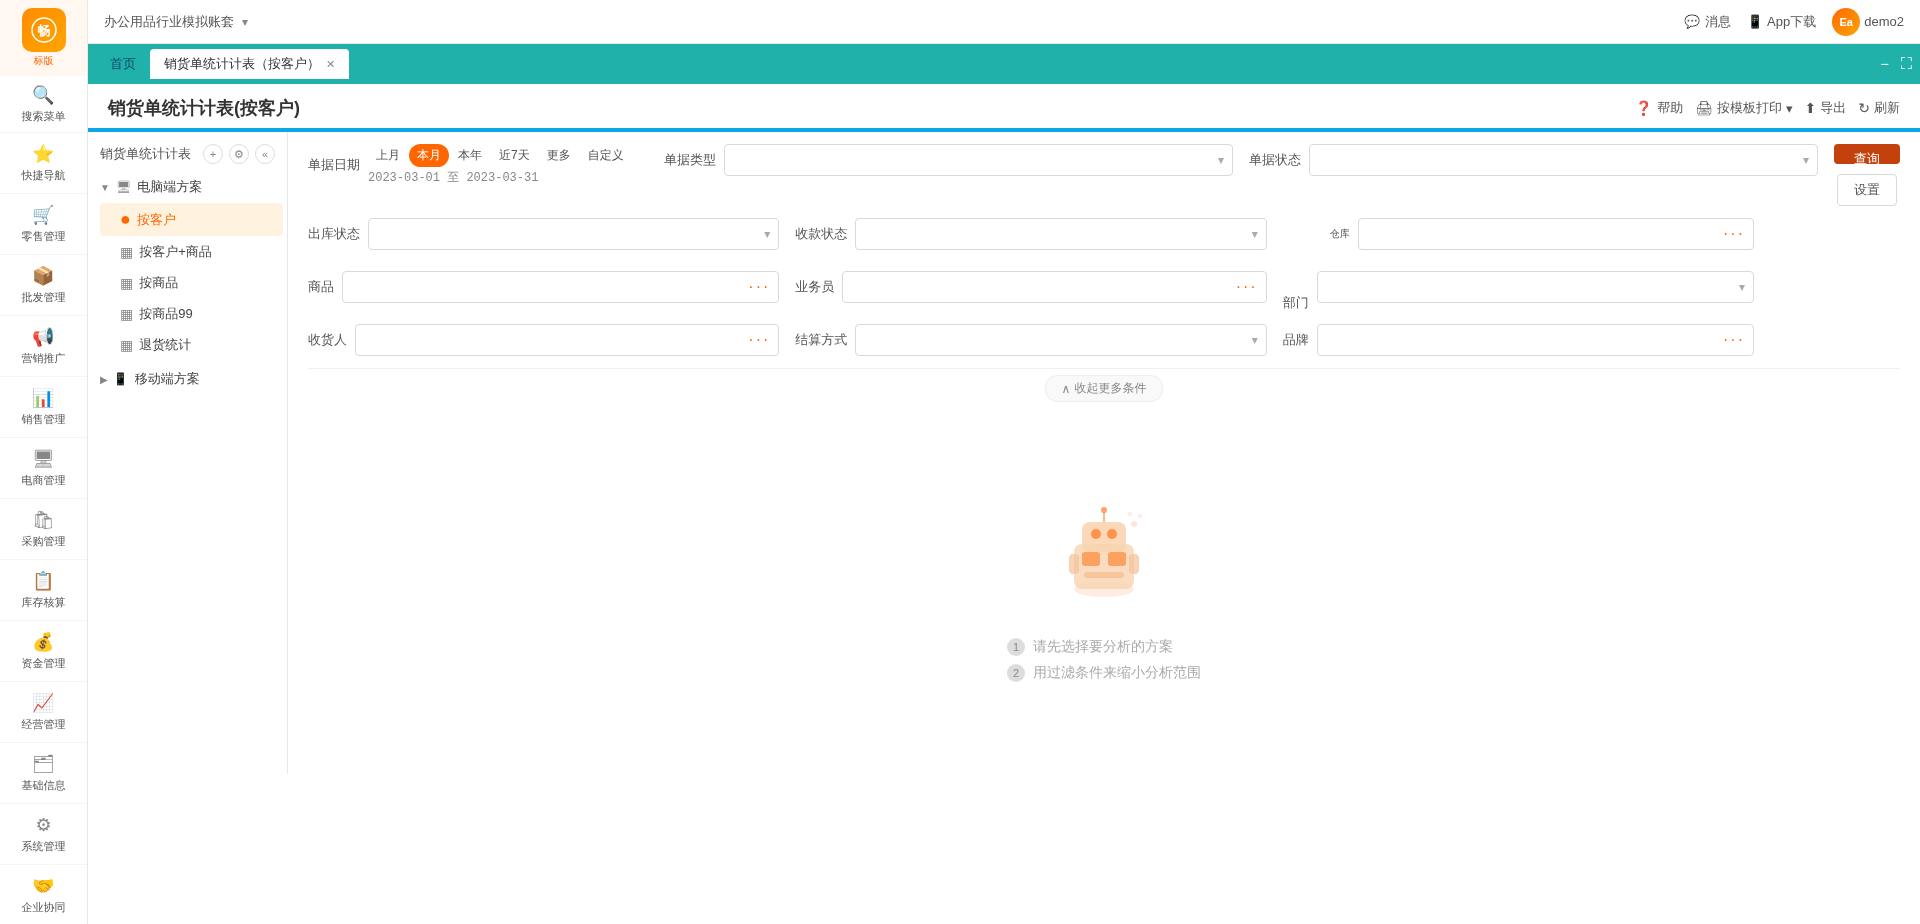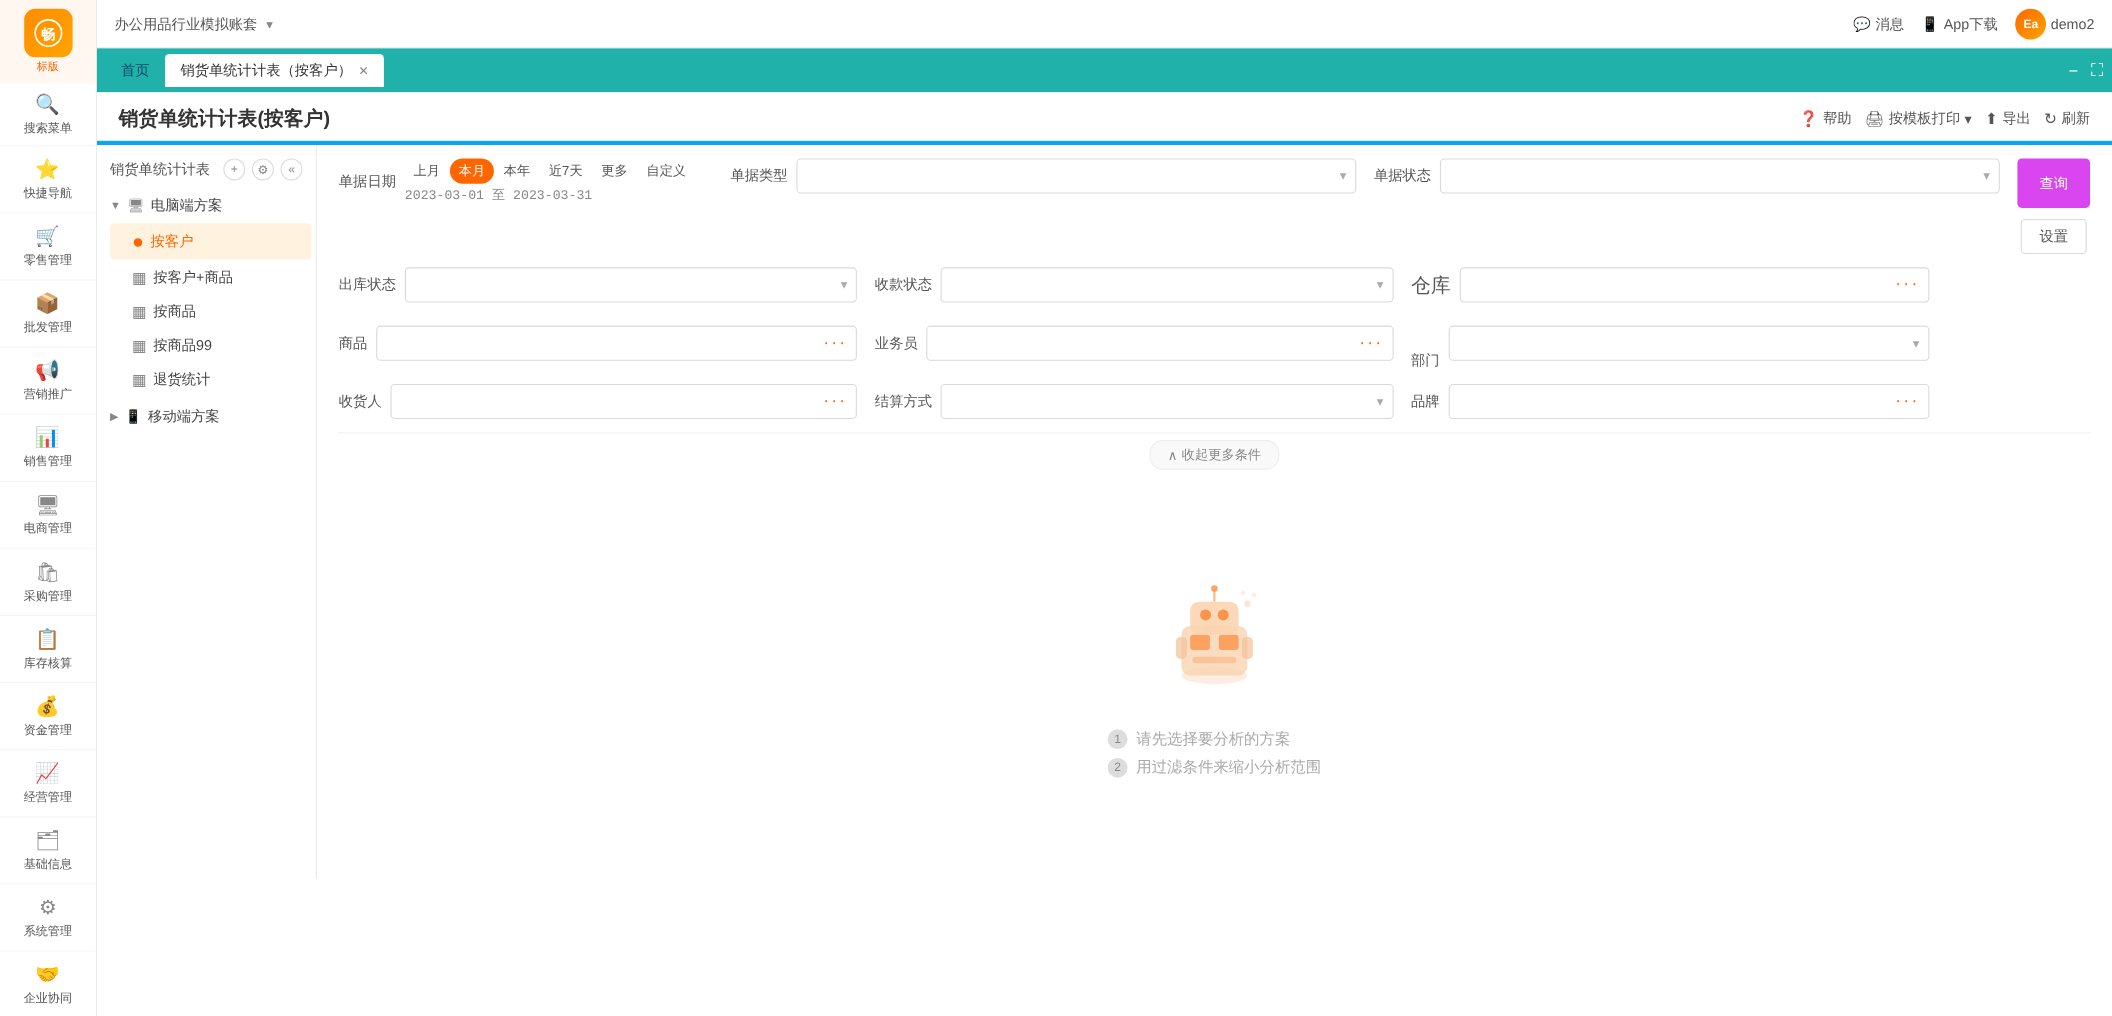--- a/index.html
+++ b/index.html
@@ -71,21 +71,21 @@
     .filter-control.with-dots .ctrl-icon { color: #f60; letter-spacing: 2px; font-size: 16px; }
 
     
     .date-filter { display: flex; align-items: center; gap: 0; }
     .date-tabs { display: flex; gap: 1px; margin-right: 8px; }
     .date-tab { padding: 3px 8px; font-size: 12px; cursor: pointer; color: #555; border-radius: 3px; }
     .date-tab.active { background: #f60; color: #fff; border-radius: 12px; }
     .date-range { font-size: 12px; color: #888; }
 
     
-    .query-btn { background: #d946ef; color: #fff; border: none; border-radius: 4px; padding: 6px 20px; cursor: pointer; font-size: 13px; height: 45px; }
+    .query-btn { background: #c2410c; color: #fff; border: none; border-radius: 4px; padding: 6px 20px; cursor: pointer; font-size: 13px; height: 20px; }
     .settings-btn { background: #fff; color: #555; border: 1px solid #d9d9d9; border-radius: 4px; padding: 6px 16px; cursor: pointer; font-size: 13px; height: 32px; margin-top: 6px; }
 
     .query-action-col { display: flex; flex-direction: column; align-items: center; gap: 4px; }
     .collapse-btn { display: flex; align-items: center; gap: 4px; font-size: 12px; color: #888; cursor: pointer; padding: 4px 16px; border-radius: 12px; background: #f9f9f9; border: 1px solid #eee; }
 
     
     .empty-area { display: flex; flex-direction: column; align-items: center; justify-content: center; padding: 80px 0; }
     .empty-icon { width: 120px; height: 120px; margin-bottom: 24px; position: relative; }
     .empty-hints { display: flex; flex-direction: column; gap: 8px; }
     .empty-hint { display: flex; align-items: center; gap: 8px; font-size: 14px; color: #aaa; }
@@ -332,21 +332,21 @@
               </div>
             </div>
             <div style="display:flex; align-items:center; gap:8px; flex:1;">
               <span style="font-size:13px;color:#555;white-space:nowrap;">收款状态</span>
               <div class="filter-control" style="flex:1;">
                 <span class="placeholder"></span>
                 <span class="ctrl-icon">▾</span>
               </div>
             </div>
             <div style="display:flex; align-items:center; gap:8px; flex:1;">
-              <span style="font-size:18px;color:#555;white-space:nowrap;">仓库</span>
+              <span style="font-size:10px;color:#555;white-space:nowrap;margin-left:47px;">仓库</span>
               <div class="filter-control with-dots" style="flex:1;">
                 <span class="placeholder"></span>
                 <span class="ctrl-icon" style="color:#f60;">···</span>
               </div>
             </div>
             <div style="width:130px;"></div>
           </div>
 
           <div style="display:flex; gap:16px; margin-bottom:12px; align-items:center;">
             <div style="display:flex; align-items:center; gap:8px; flex:1;">

